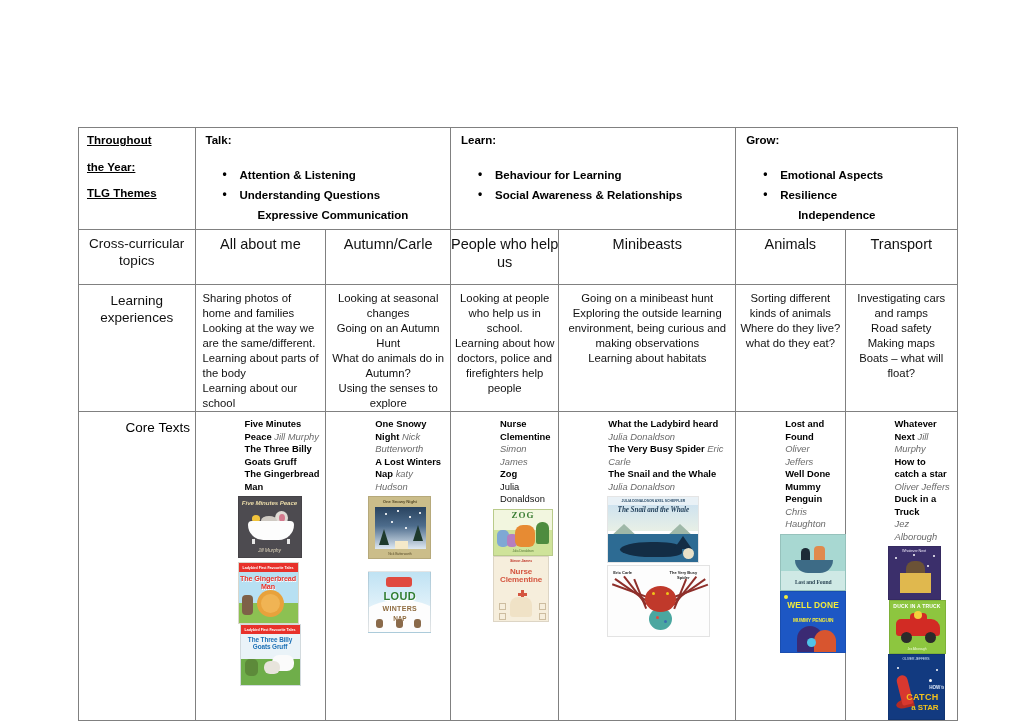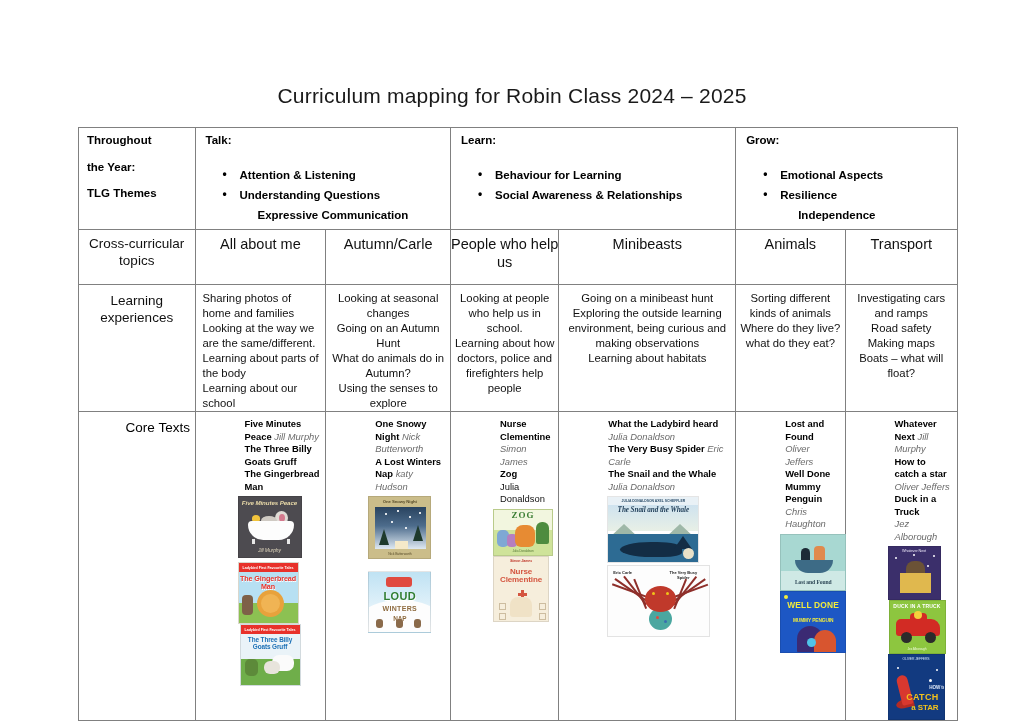--- a/index.html
+++ b/index.html
@@ -71,21 +71,21 @@
   tr.hdr td.blank { background: #b9cde5; }
 
   
   tr.tlg td { height: 93px; }
   .tlg-label {
     padding: 7px 0 0 8px;
     font-size: 11.5px;
     font-weight: bold;
     line-height: 1.0;
   }
-  .tlg-label div { margin-bottom: 15px; }
+  .tlg-label div { margin-bottom: 15px; text-decoration: underline; }
   .themes {
     padding: 7px 0 0 10px;
     font-size: 11.5px;
     font-weight: bold;
     line-height: 1.0;
   }
   .themes .head { margin-bottom: 22px; }
   .themes ul {
     margin: 0;
     padding: 0 0 0 34px;
@@ -305,21 +305,20 @@
   .cv-hcs .t1 { top:31px; left:6px; width:100%; font-size:4.6px; color:#dfe9f7; text-align:right; padding-right:4px; box-sizing:border-box; }
   .cv-hcs .t2 { top:38px; font-size:9px; color:#f2c21c; text-align:right; padding-right:5px; box-sizing:border-box; letter-spacing:0.3px; }
   .cv-hcs .t3 { top:49px; font-size:8px; color:#f2c21c; text-align:right; padding-right:5px; box-sizing:border-box; }
   .cv-hcs .st { position:absolute; width:2px; height:2px; background:#fff; border-radius:50%; }
 </style>
 </head>
 <body>
 
 <div class="page">
 
-  <div class="doc-title">Curriculum mapping for Robin Class 2024 – 2025</div>
 
   <table class="cmap">
     <colgroup>
       <col class="c0">
         <col class="c1">
         <col class="c2">
         <col class="c3">
         <col class="c4">
         <col class="c5">
         <col class="c6">

